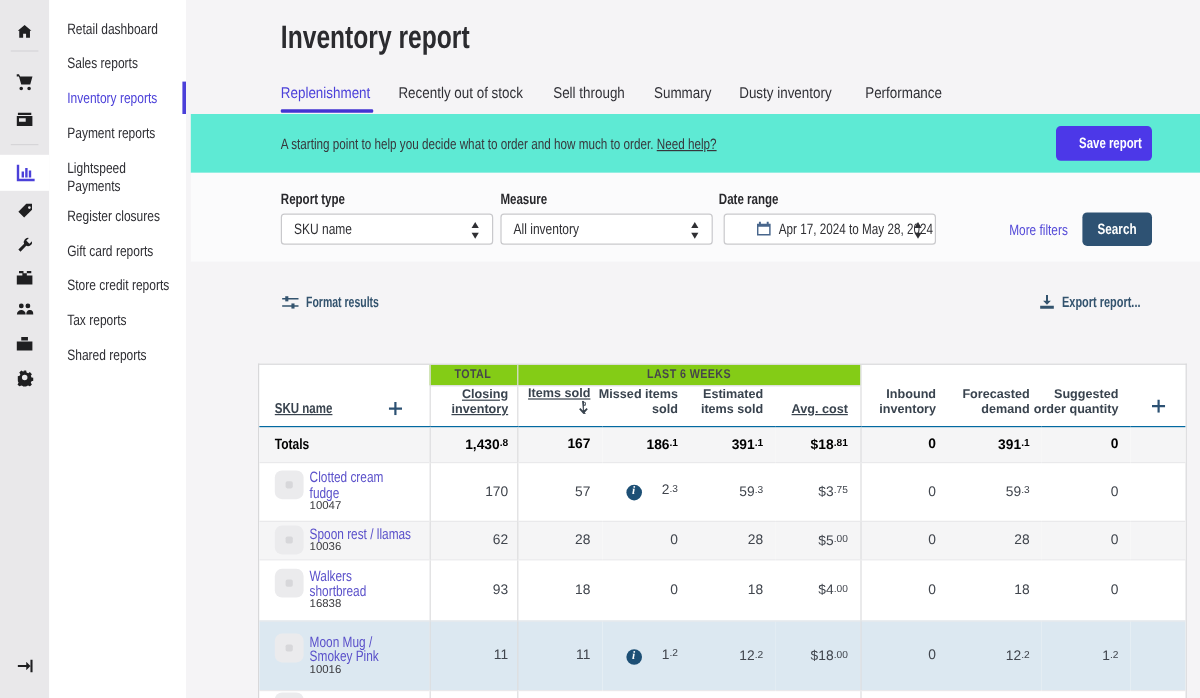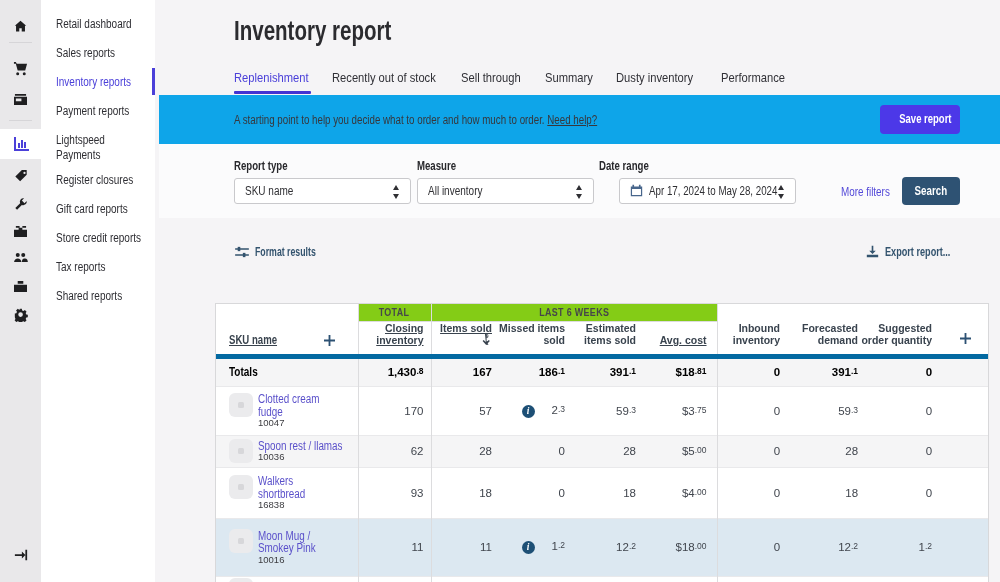--- a/index.html
+++ b/index.html
@@ -14,21 +14,21 @@
 .ric.active { background:#ffffff; }
 #nav { position:absolute; left:41px; top:0; width:114px; height:582px; background:#ffffff; }
 .nitem { position:absolute; left:15px; font-size:12.5px; color:#2e2e33; white-space:nowrap; transform:scaleX(0.8); transform-origin:0 0; line-height:14.5px; }
 .nitem.active { color:#4b40d9; }
 #actbar { position:absolute; left:152px; top:68px; width:3px; height:27px; background:#4b40d9; }
 #main { position:absolute; left:155px; top:0; width:845px; height:582px; }
 h1 { position:absolute; left:79px; top:16px; font-size:27px; font-weight:bold; color:#2b2b2f; white-space:nowrap; transform:scaleX(0.76); transform-origin:0 0; }
 .tab { position:absolute; top:70px; font-size:13px; color:#303036; white-space:nowrap; transform:scaleX(0.86); transform-origin:0 0; }
 .tab.active { color:#4b40d9; }
 #tabline { position:absolute; left:79px; top:91px; width:77px; height:3px; background:#4334d2; border-radius:1px; }
-#infobar { position:absolute; left:4px; top:95px; width:841px; height:49px; background:#0ea5e9; }
+#infobar { position:absolute; left:4px; top:95px; width:841px; height:49px; background:#5eead4; }
 #infobar .txt { position:absolute; left:75px; top:18px; font-size:12.5px; color:#37373c; white-space:nowrap; transform:scaleX(0.78); transform-origin:0 0; }
 #infobar .txt a { color:#37373c; text-decoration:underline; }
 #savebtn { position:absolute; left:721px; top:10px; width:80px; height:29px; background:#4c38e8; border-radius:4px; color:#fff; font-size:12.5px; font-weight:bold; text-align:right; line-height:29px; }
 #filterpanel { position:absolute; left:4px; top:144px; width:841px; height:74px; background:#fbfbfc; }
 .flabel { position:absolute; top:15px; font-size:12.5px; font-weight:bold; color:#28282c; white-space:nowrap; transform:scaleX(0.77); transform-origin:0 0; }
 .fsel { position:absolute; top:34px; width:177px; height:26px; background:#fff; border:1px solid #c9c9cc; border-radius:3px; font-size:12.5px; color:#2f2f33; line-height:24px; padding-left:10px; white-space:nowrap; }
 .spin { position:absolute; right:8px; top:3px; width:10px; height:20px; }
 .spin:before { content:""; position:absolute; left:1px; top:3px; border-left:3.5px solid transparent; border-right:3.5px solid transparent; border-bottom:5px solid #2f2f33; }
 .spin:after { content:""; position:absolute; left:1px; bottom:3px; border-left:3.5px solid transparent; border-right:3.5px solid transparent; border-top:5px solid #2f2f33; }
 #morefilters { position:absolute; left:682px; top:41px; font-size:12.5px; color:#5349d8; white-space:nowrap; transform:scaleX(0.79); transform-origin:0 0; }
@@ -36,21 +36,21 @@
 .tbtn { position:absolute; top:245px; font-size:12.5px; font-weight:bold; color:#33536e; }
 .tbtn svg { vertical-align:-2px; margin-right:6px; }
 .tbtn .lbl { display:inline-block; white-space:nowrap; transform:scaleX(0.70); transform-origin:0 50%; }
 #tablewrap { position:absolute; left:60px; top:303px; width:774px; height:280px; background:#fff; border:1px solid #d8d8da; border-bottom:none; overflow:hidden; }
 table { border-collapse:collapse; table-layout:fixed; width:772px; }
 td,th { padding:0; font-weight:normal; vertical-align:middle; }
 .ghdr td { height:17px; font-size:10.5px; font-weight:bold; color:#46464a; text-align:center; letter-spacing:0.4px; }
 .ghdr td.g { background:#84cc16; border-bottom:1px solid #dcdcde; }
 .ghdr td .sxc { transform:scaleX(0.85); }
 .chdr th.num { direction:rtl; }
-.chdr th { height:34px; font-size:10.5px; color:#39434e; font-weight:bold; border-bottom:5px solid #0369a1; line-height:12.5px; vertical-align:bottom; padding-bottom:7px; }
+.chdr th { height:34px; font-size:10.5px; color:#39434e; font-weight:bold; border-bottom:1px solid #0369a1; line-height:12.5px; vertical-align:bottom; padding-bottom:7px; }
 .chdr th .sxr { transform:none; }
 .chdr th .sx { transform:none; }
 .num { text-align:right; padding-right:10px; }
 .bl { border-left:1px solid #dcdcde; }
 tr.totals { background:#f5f5f6; }
 tr.totals td { height:30px; font-size:11.5px; font-weight:bold; color:#000000; }
 tr.r td { font-size:11.5px; color:#40454d; border-top:1px solid #e9e9eb; }
 tr.gray { background:#f5f5f6; }
 tr.hl { background:#dce8f1; }
 .d { font-size:8.5px; vertical-align:2px; }
@@ -151,21 +151,21 @@
   <div id="infobar">
     <div class="txt">A starting point to help you decide what to order and how much to order. <a>Need help?</a></div>
     <div id="savebtn"><span class="sxc" style="transform:scaleX(0.76)">Save report</span></div>
   </div>
   <div id="filterpanel">
     <div class="flabel" style="left:75px">Report type</div>
     <div class="fsel" style="left:75px"><span class="sx" style="transform:scaleX(0.8)">SKU name</span><span class="spin"></span></div>
     <div class="flabel" style="left:258px">Measure</div>
     <div class="fsel" style="left:258px"><span class="sx" style="transform:scaleX(0.8)">All inventory</span><span class="spin"></span></div>
     <div class="flabel" style="left:440px">Date range</div>
-    <div class="fsel" style="left:460px;padding-left:10px"><svg width="13" height="13" viewBox="0 0 16 16" style="vertical-align:-2px;margin-right:6px">
+    <div class="fsel" style="left:444px;padding-left:26px"><svg width="13" height="13" viewBox="0 0 16 16" style="vertical-align:-2px;margin-right:6px">
           <path fill="#48668c" d="M3 1h2v2h6V1h2v2h2v12H1V3h2zM2.5 6v7.5h11V6z"></path>
         </svg><span class="sx" style="transform:scaleX(0.78)">Apr 17, 2024 to May 28, 2024</span><span class="spin"></span></div>
     <div id="morefilters">More filters</div>
     <div id="searchbtn"><span class="sxc" style="transform:scaleX(0.78)">Search</span></div>
   </div>
   <div class="tbtn" style="left:80px"><svg width="14" height="12" viewBox="0 0 16 14">
         <g fill="none" stroke="#33536e" stroke-width="1.6">
           <path d="M0 3.5h16M0 10.5h16"></path>
         </g>
         <rect x="3" y="1" width="3" height="5" fill="#33536e"></rect>

